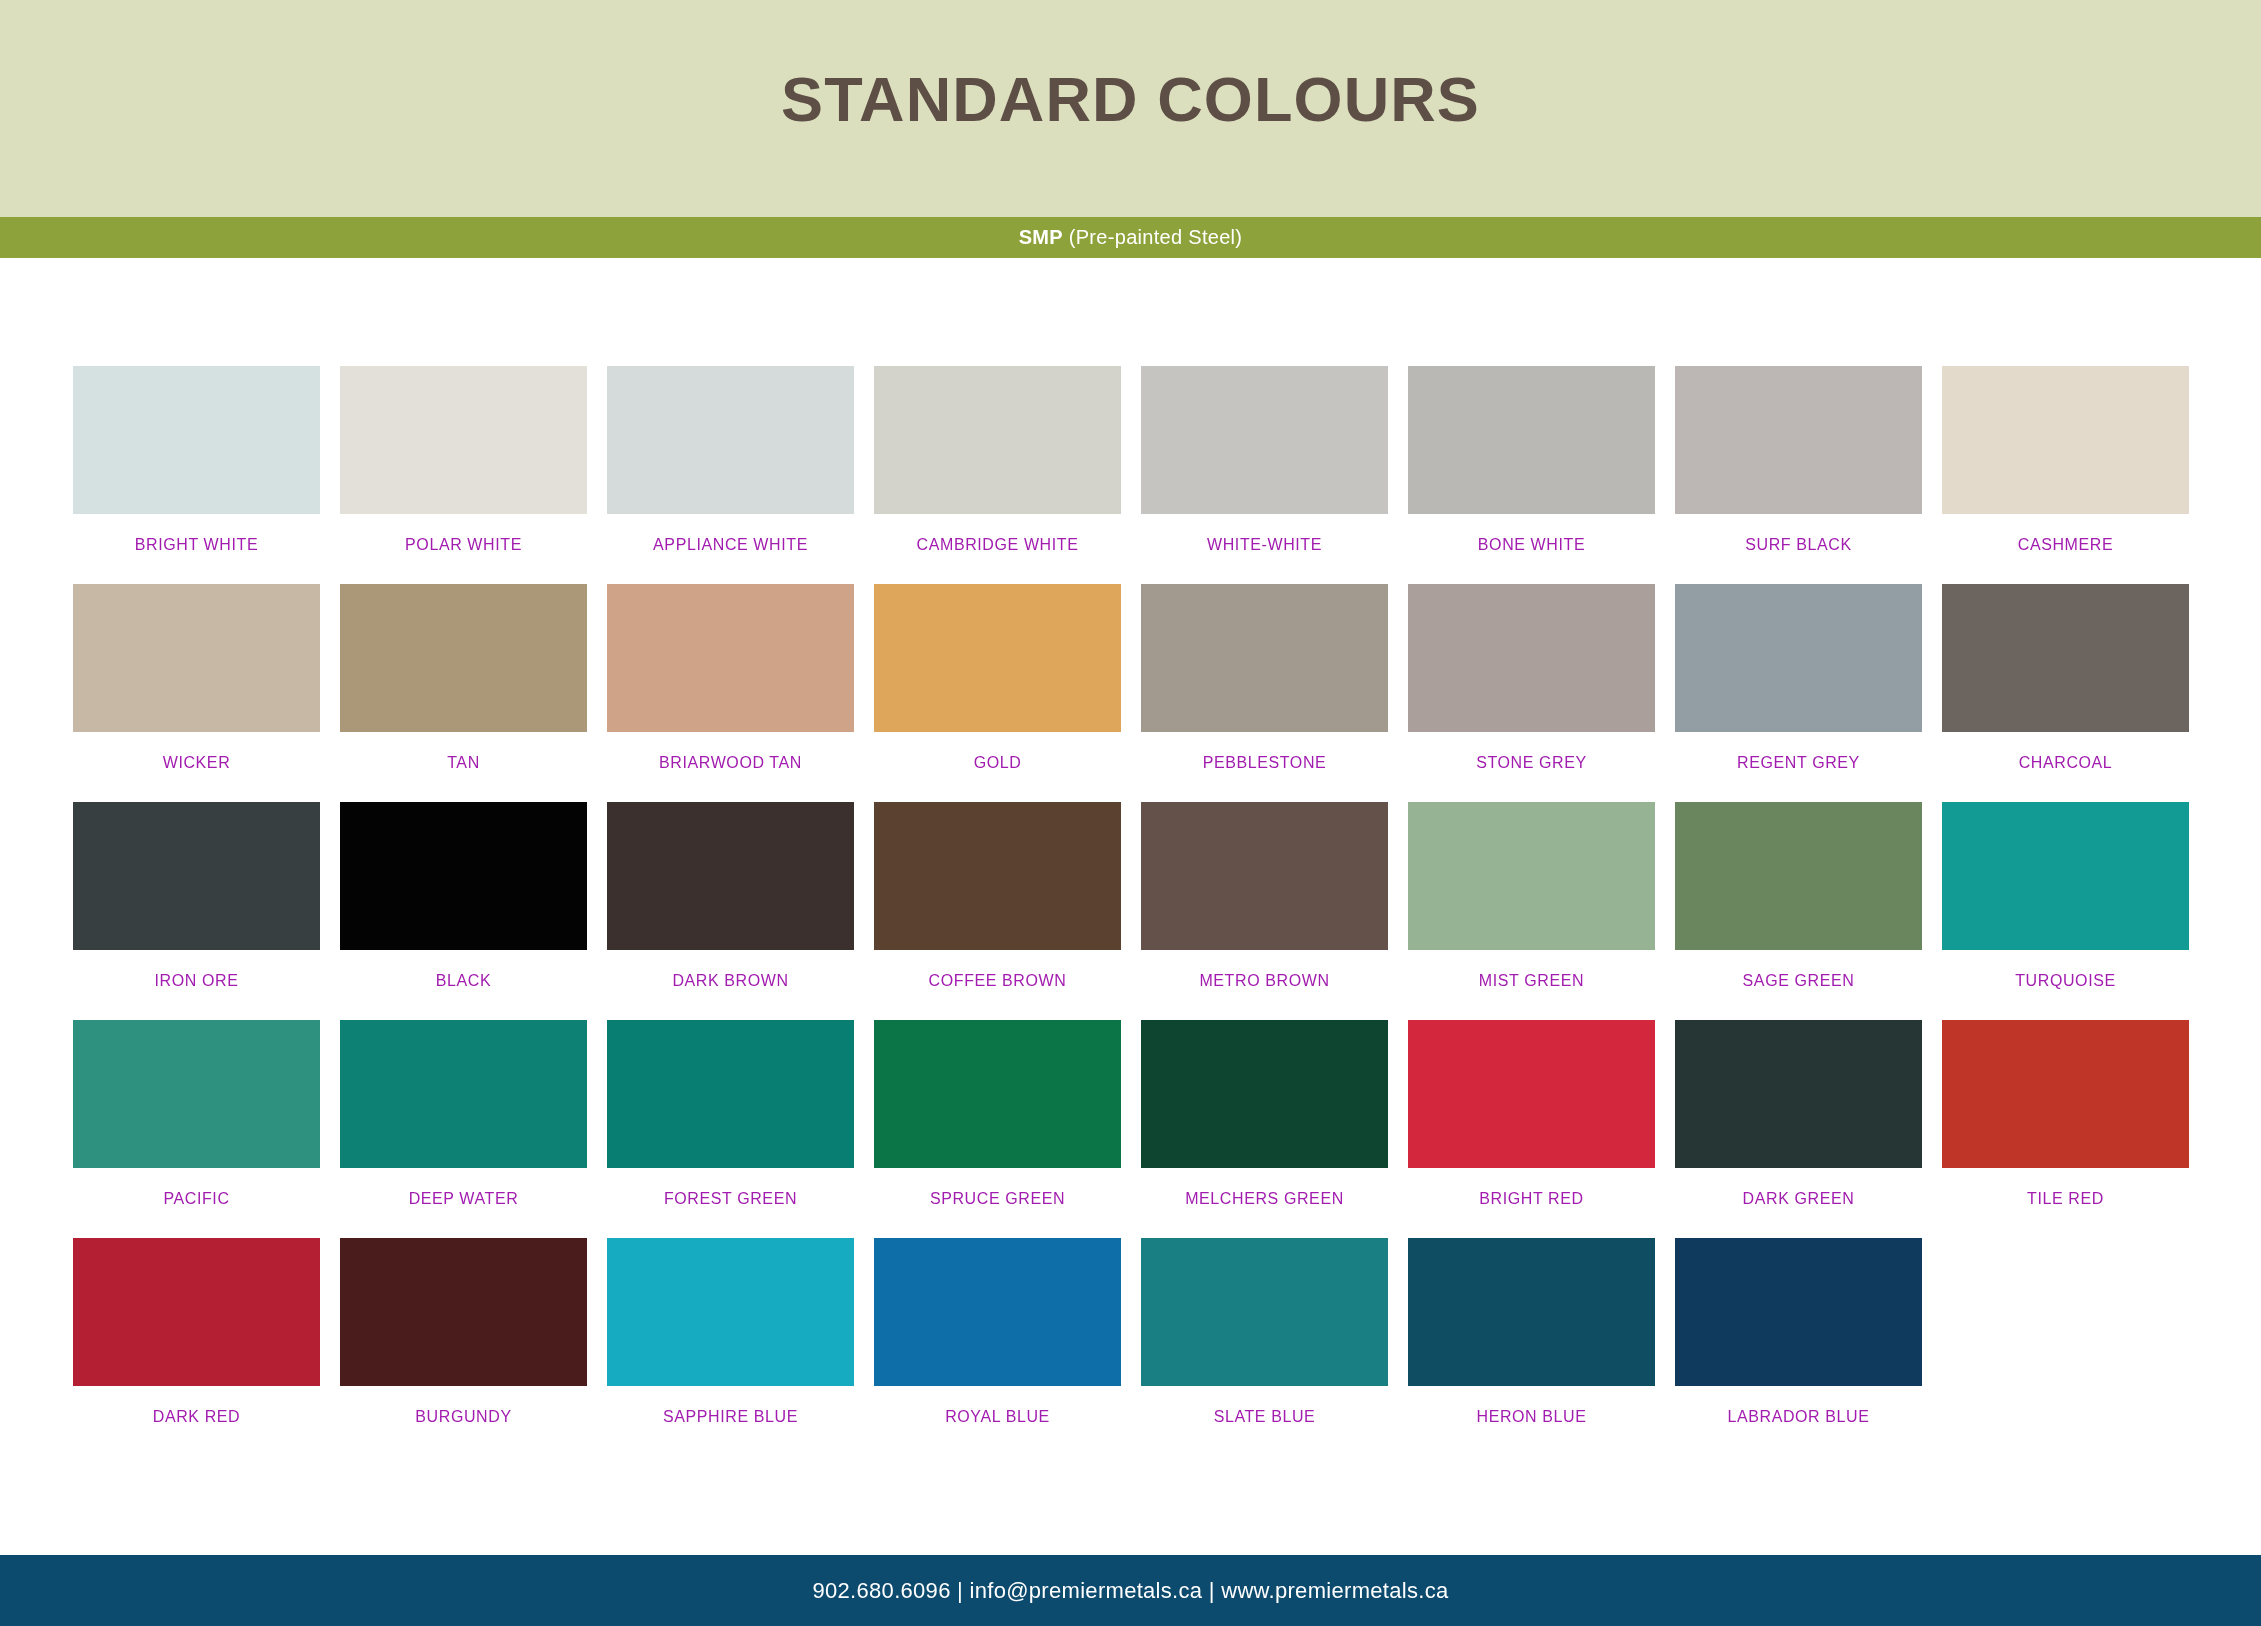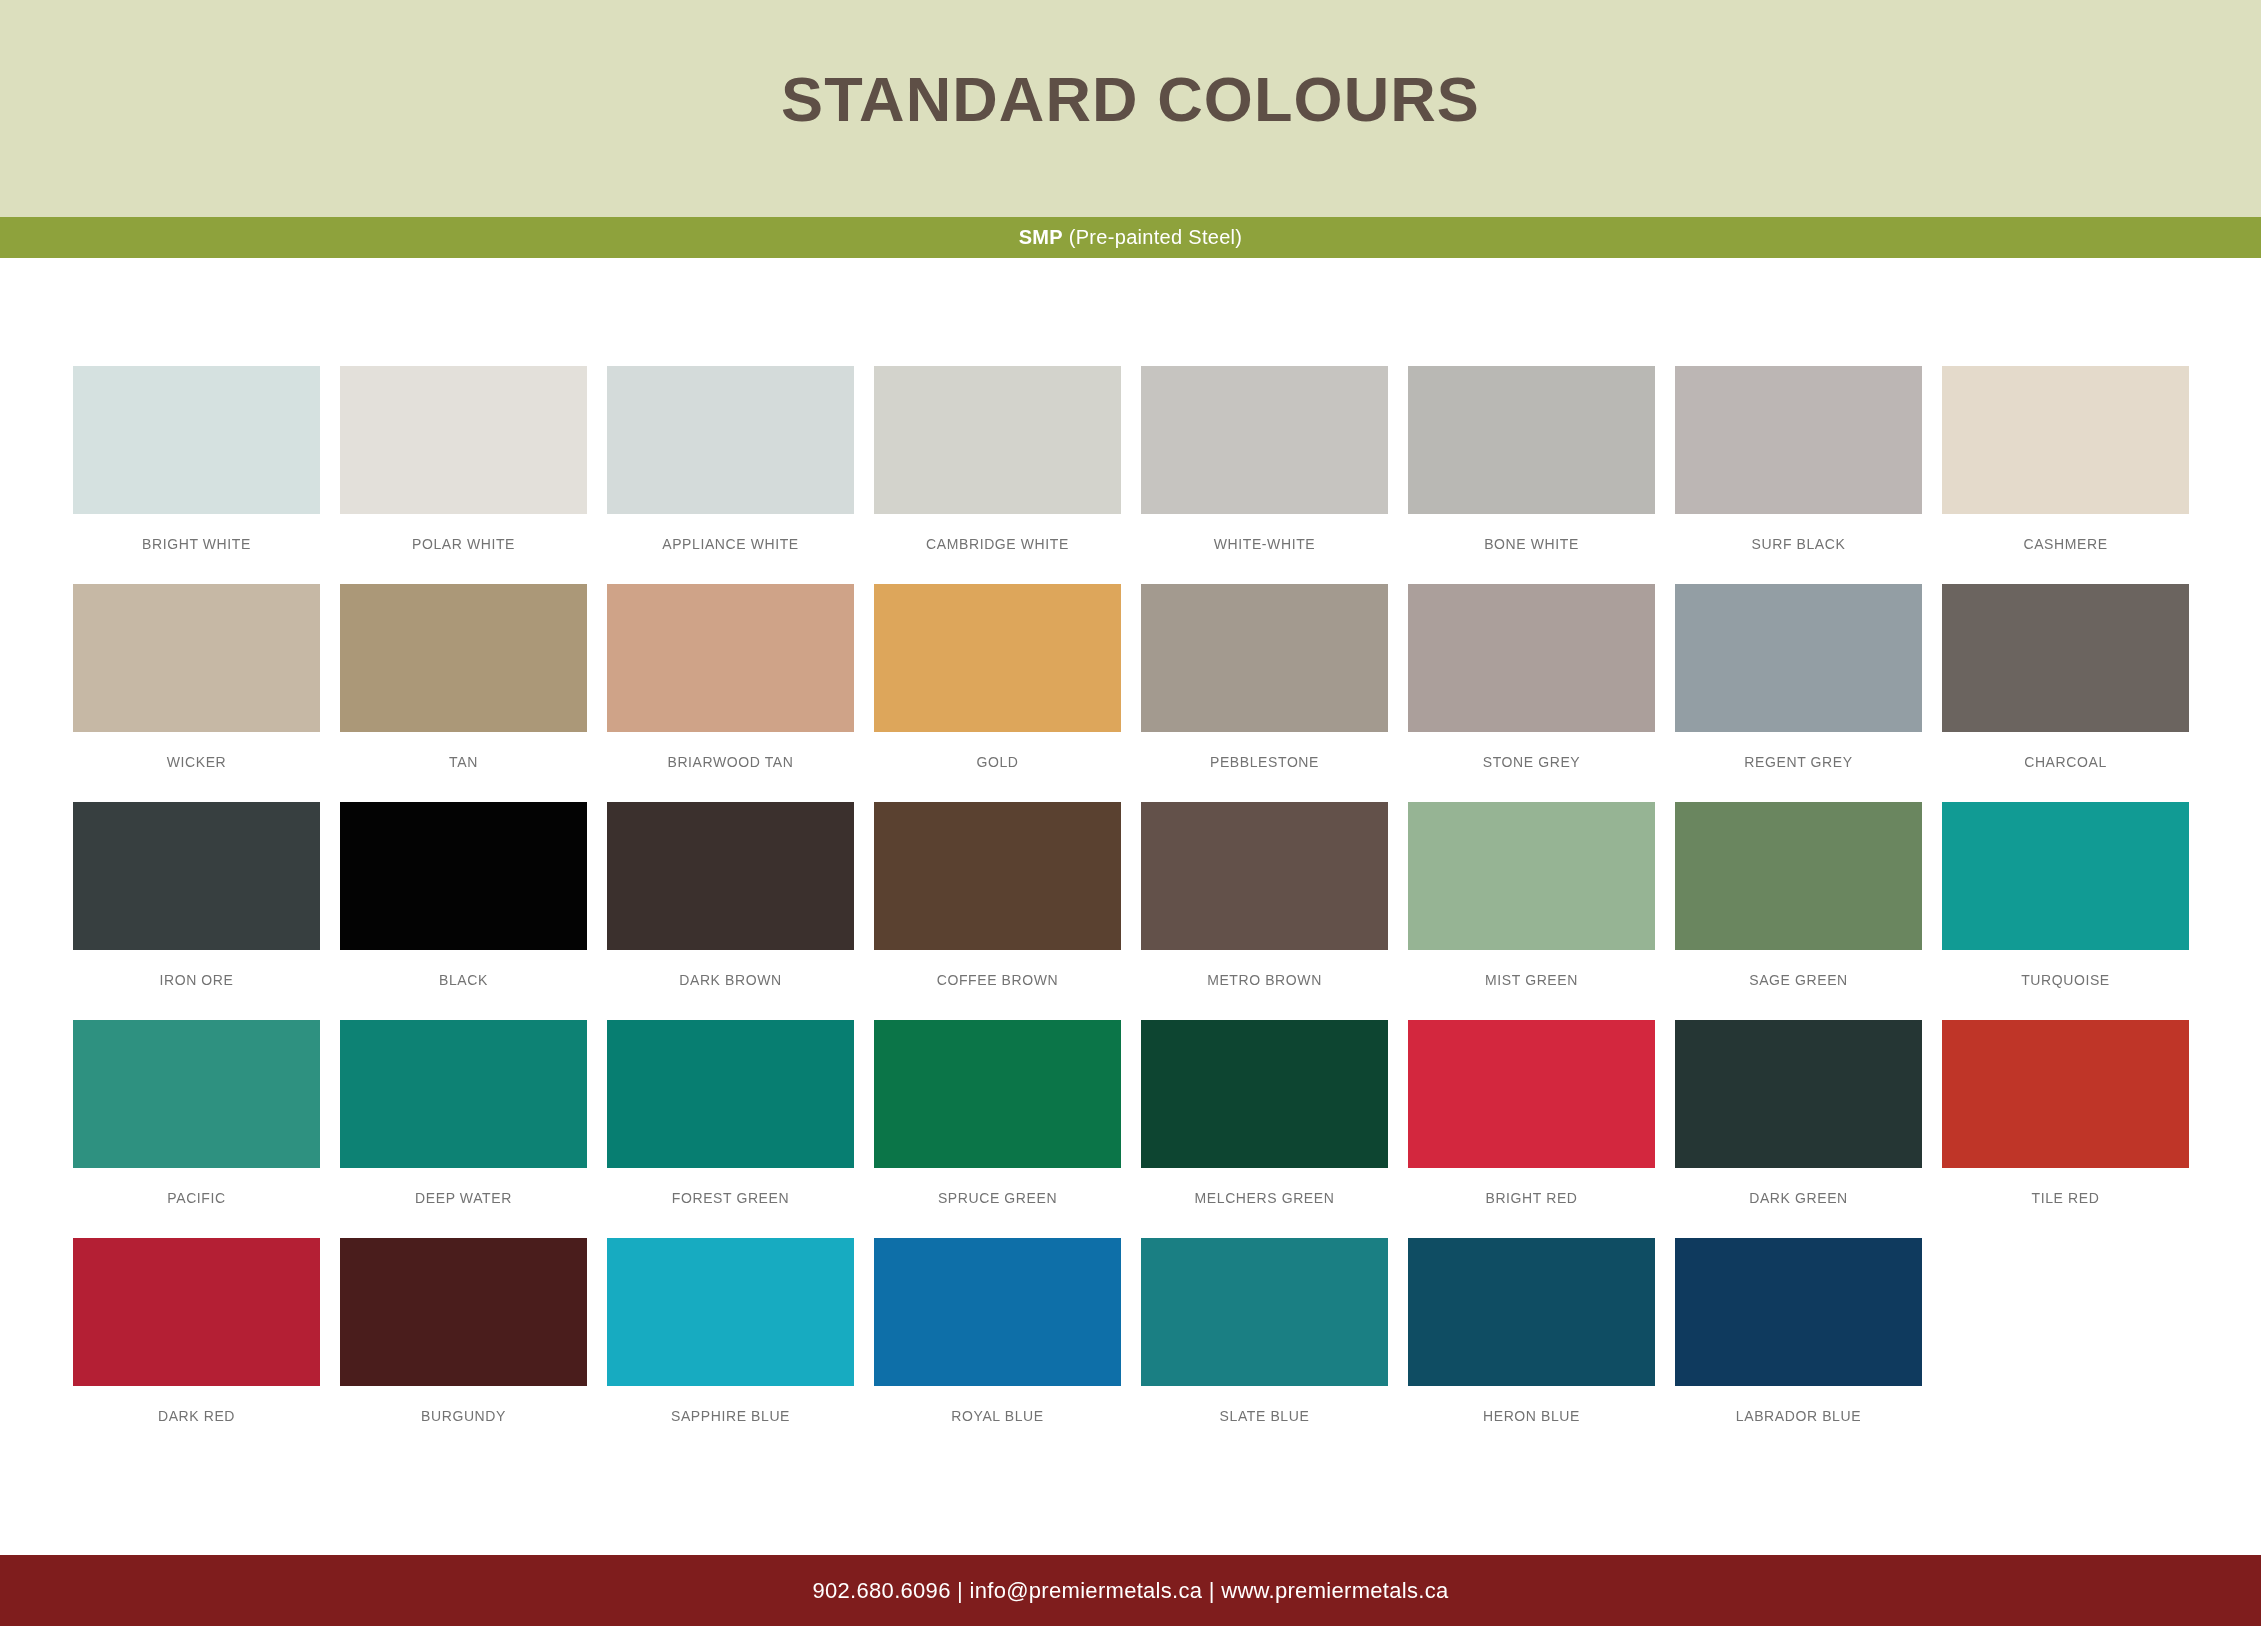--- a/index.html
+++ b/index.html
@@ -119,35 +119,35 @@
   .swatch {
     width: 247px;
     height: 148px;
     margin: 0 auto;
     display: block;
   }
   .swatch-label {
     display: block;
     width: 100%;
     text-align: center;
-    font-size: 14px;
+    font-size: 16px;
     letter-spacing: 0.6px;
-    color: #737373;
+    color: #a21caf;
     margin-top: 22px;
     white-space: nowrap;
   }
 
   
   .footer {
     position: absolute;
     left: 0;
     top: 1555px;
     width: 2261px;
     height: 71px;
-    background: #7f1d1d;
+    background: #0c4a6e;
     display: flex;
     align-items: center;
     justify-content: center;
   }
   .footer-text {
     font-size: 22px;
     color: #ffffff;
     letter-spacing: 0.3px;
     white-space: nowrap;
   }

